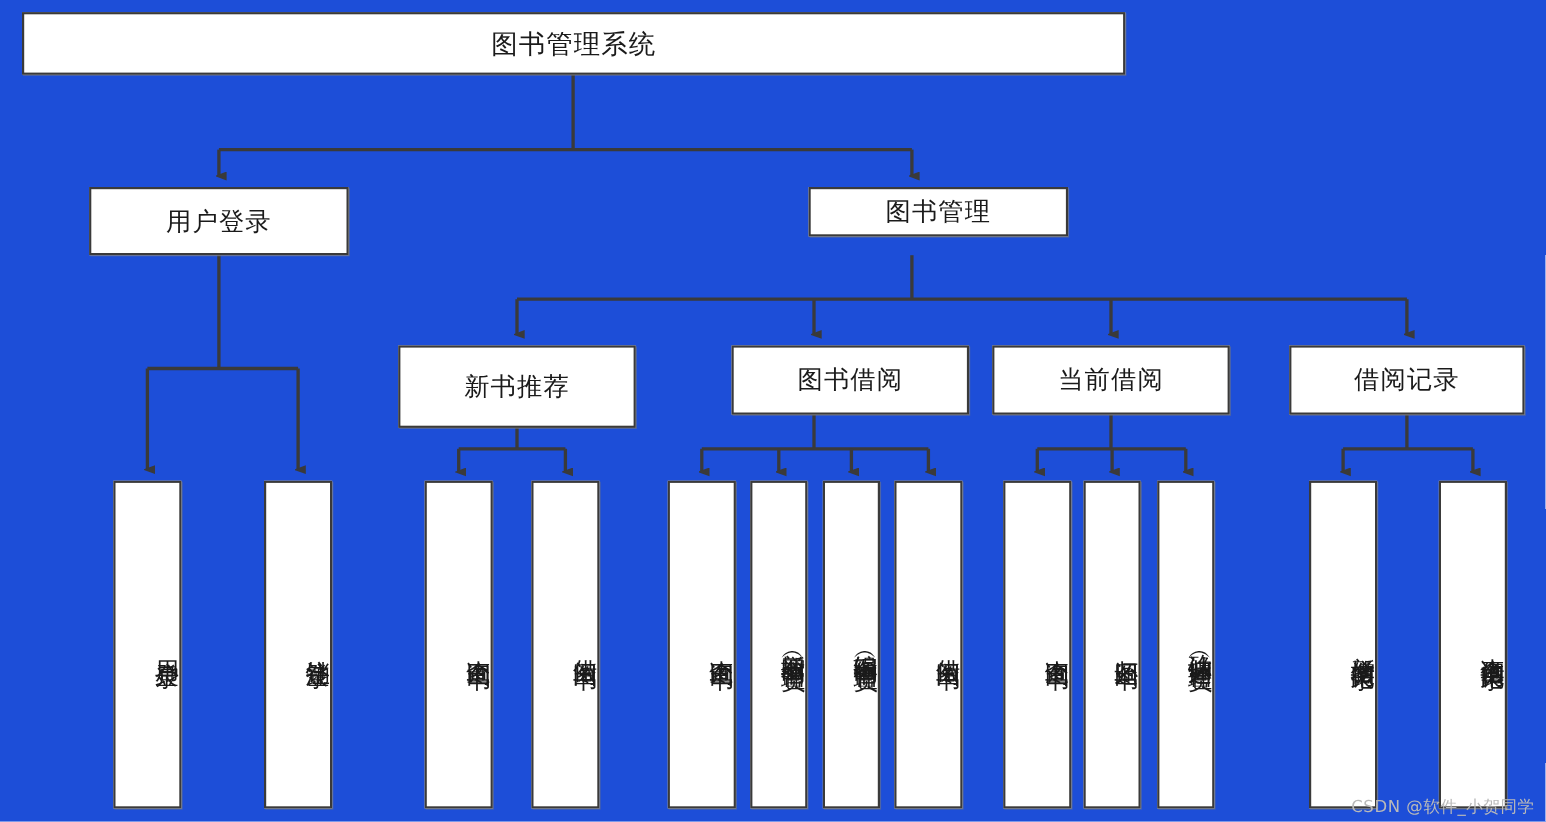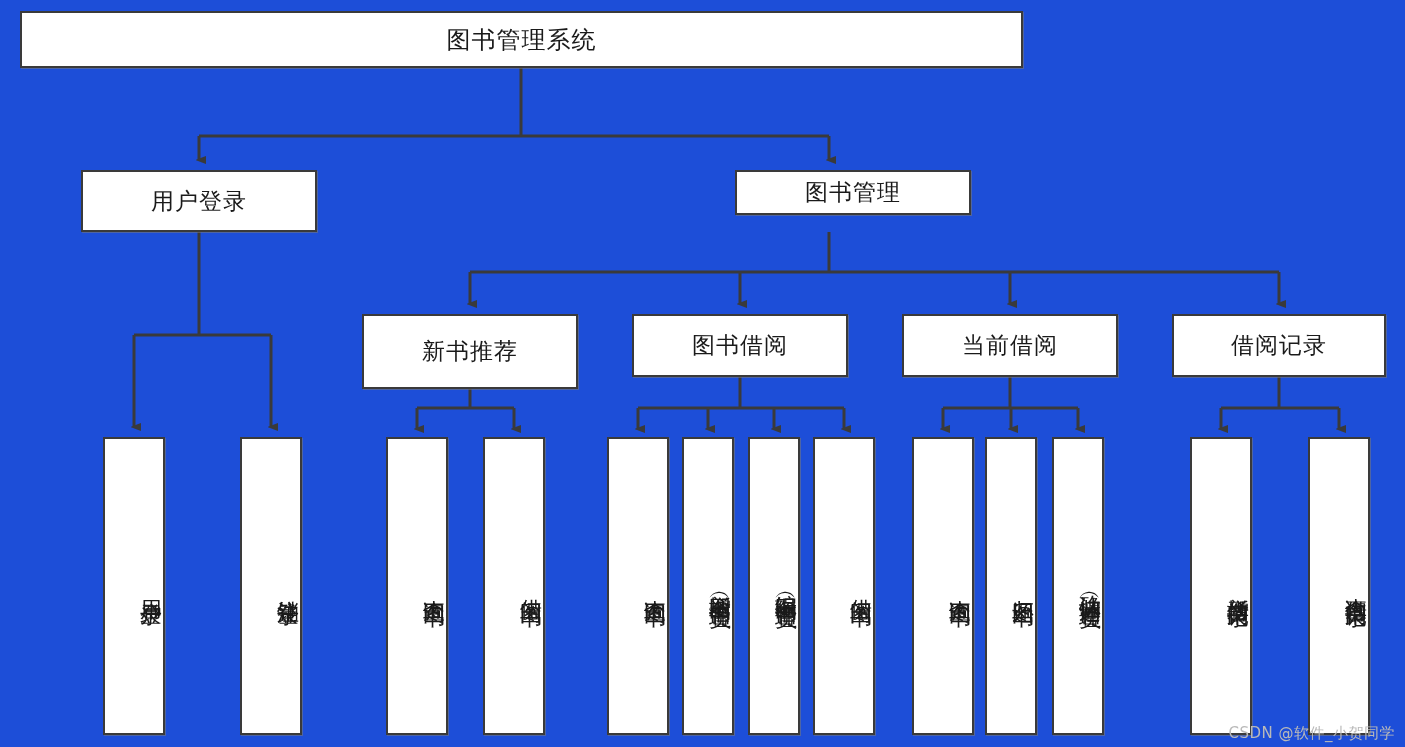--- a/index.html
+++ b/index.html
@@ -131,21 +131,21 @@
   <div class="node horiz" style="left:81px; top:170px; width:236px; height:62px;">
     <span>用户登录</span>
   </div>
   <div class="node horiz" style="left:711px; top:170px; width:236px; height:45px;margin-left:24px;">
     <span>图书管理</span>
   </div>
 
   <div class="node horiz" style="left:362px; top:314px; width:216px; height:75px;">
     <span>新书推荐</span>
   </div>
-  <div class="node horiz" style="left:632px; top:314px; width:216px; height:63px;">
+  <div class="node horiz" style="left:665px; top:314px; width:216px; height:63px;">
     <span>图书借阅</span>
   </div>
   <div class="node horiz" style="left:1172px; top:314px; width:214px; height:63px;">
     <span>借阅记录</span>
   </div>
   <div class="node horiz" style="left:902px; top:314px; width:216px; height:63px;">
     <span>当前借阅</span>
   </div>
 
   <div class="node vert" style="left:103px; top:437px; width:62px; height:298px;">

